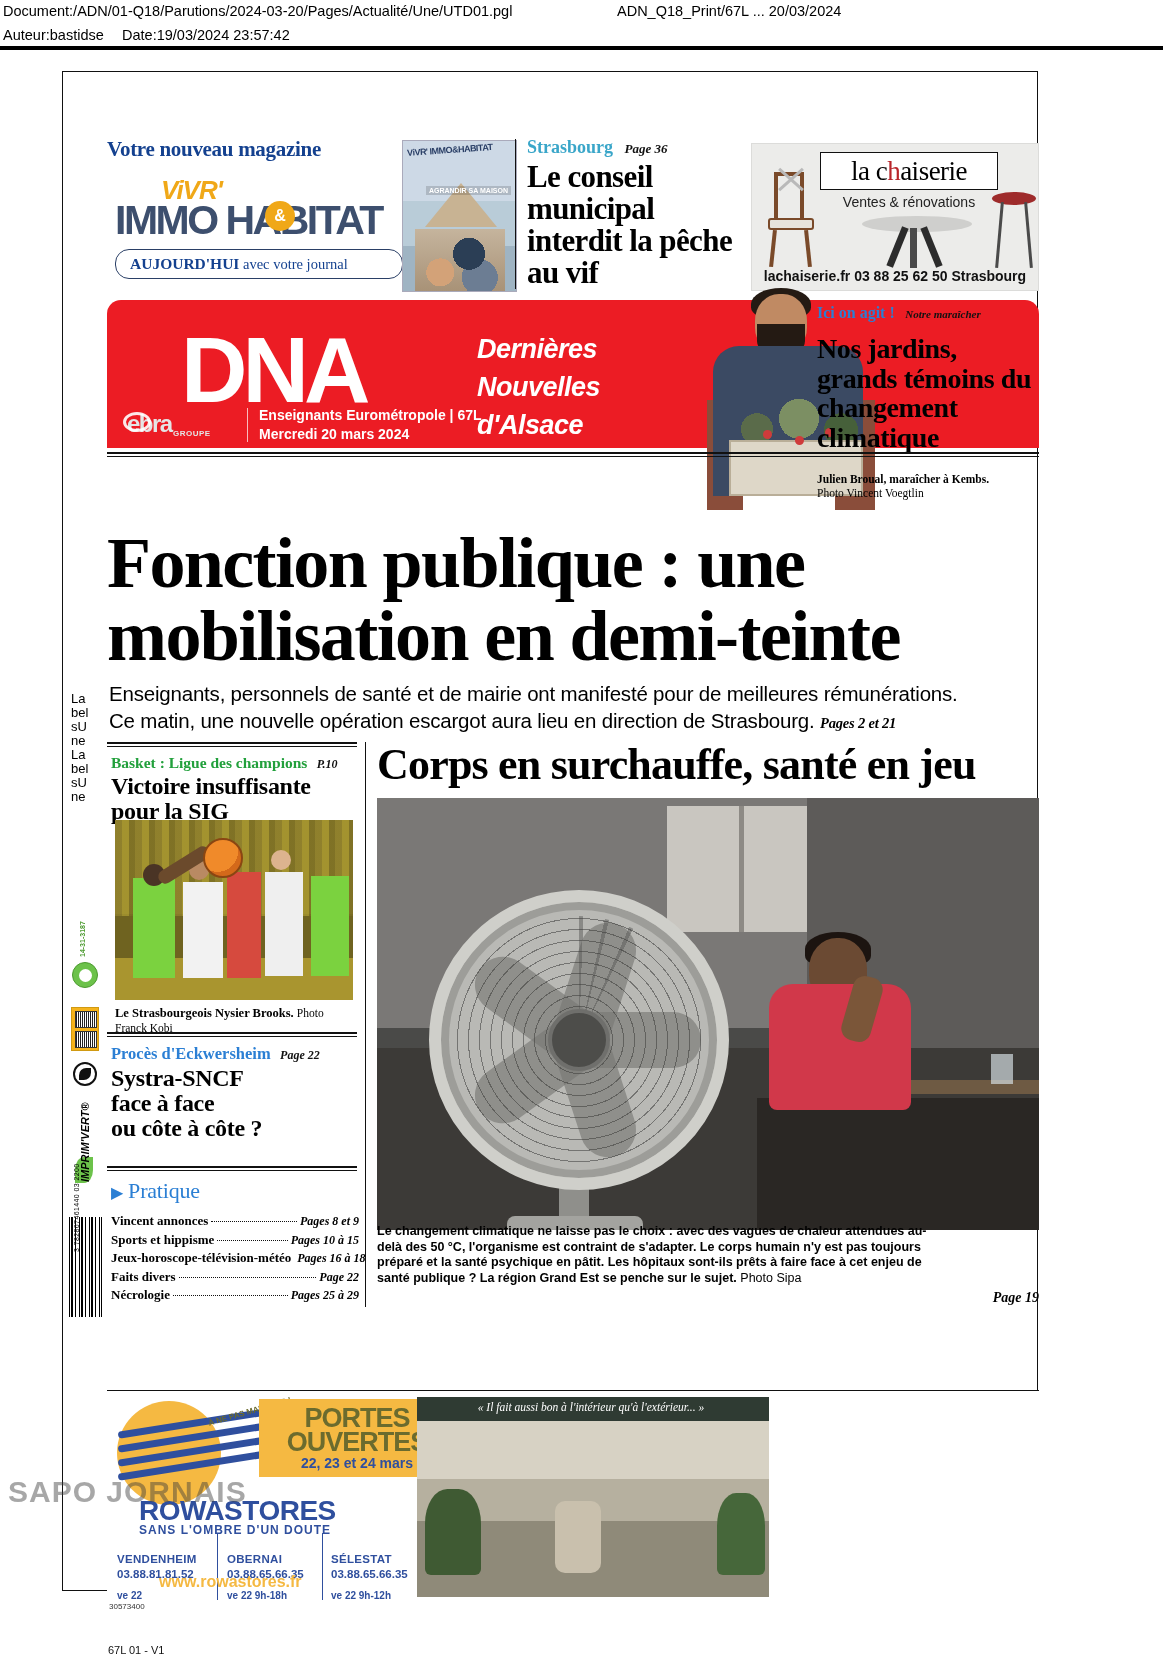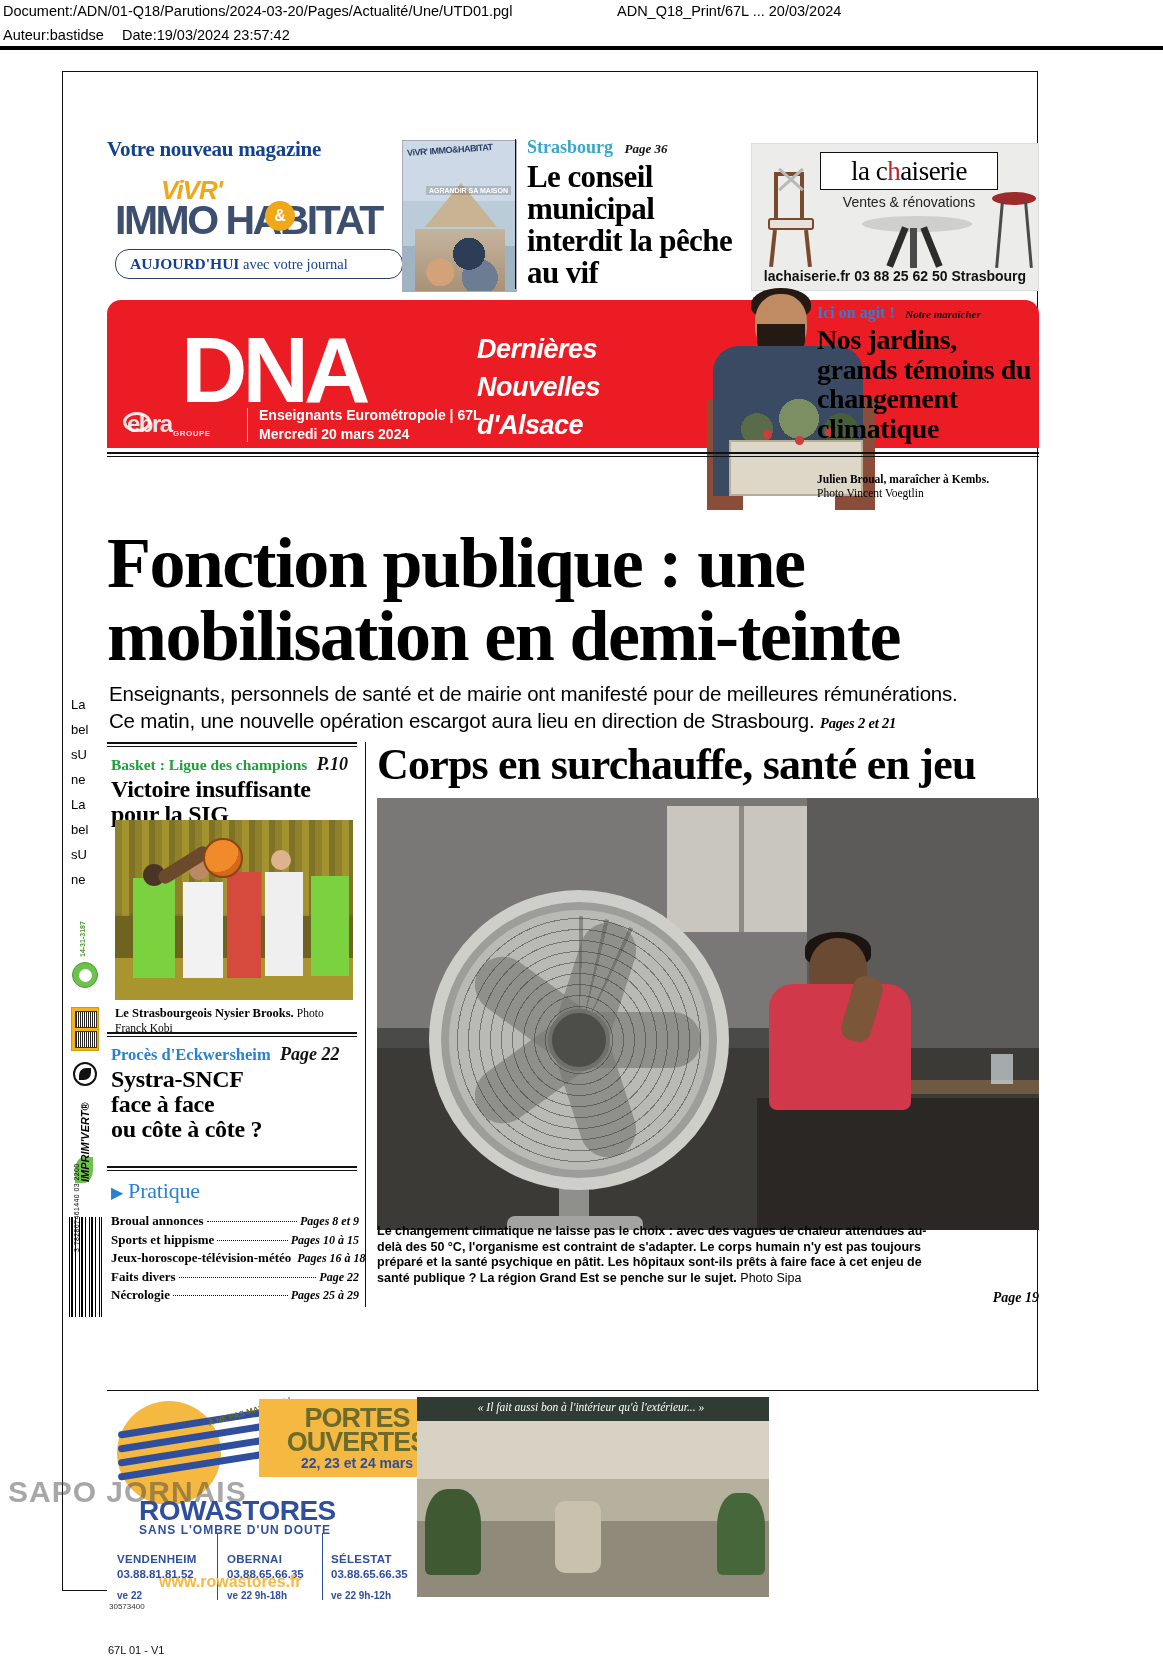--- a/index.html
+++ b/index.html
@@ -33,21 +33,21 @@
     background:#fff;
   }
 
   
   .margin-col {
     position:absolute; left:0; top:0; width:44px; height:100%;
     border-right:0px; background:#fff;
   }
   .margin-label {
     position:absolute; left:8px; top:620px;
-    font-size:13px; line-height:25px; color:#000;
+    font-size:13px; line-height:14px; color:#000;
     font-family:"Liberation Sans", sans-serif;
   }
   .barcode {
     position:absolute; left:6px; top:1145px;
     width:33px; height:100px;
     background:repeating-linear-gradient(90deg,#000 0 1px,#fff 1px 2px,#000 2px 4px,#fff 4px 6px,#000 6px 7px,#fff 7px 10px);
   }
   .barcode-num {
     position:absolute; left:10px; top:1180px;
     font-size:7px;
@@ -265,21 +265,21 @@
                radial-gradient(circle at 50% 40%, #7c8f63 0 20px, transparent 20px),
                radial-gradient(circle at 80% 62%, #46603a 0 17px, transparent 17px); }
   .mp-rad { position:absolute; width:9px; height:9px; background:#cf3b3b; border-radius:50%; }
 
   
   .suppl { position:absolute; left:710px; top:232px; width:222px; }
   .suppl-kicker { font-family:"Liberation Serif", serif; font-weight:bold; font-size:16px; color:#2b7fd4; display:inline-block;}
   .suppl-note { font-family:"Liberation Serif", serif; font-style:italic; font-weight:bold; font-size:11px; color:#111; margin-left:6px;}
   .suppl-head {
     font-family:"Liberation Serif", serif; font-weight:bold;
-    font-size:28px; line-height:29.5px; letter-spacing:-0.4px; margin-top:3px;
+    font-size:28px; line-height:29.5px; letter-spacing:-0.4px; margin-top:12px;
   }
   .suppl-cap {
     position:absolute; left:0; top:168px; width:222px;
     font-family:"Liberation Serif", serif; font-size:11.5px; line-height:14px; font-weight:bold;
   }
   .suppl-cap .ph { font-weight:normal; }
 
   
   .rule-dbl { position:absolute; left:0; width:932px; }
   .rule-dbl .a { height:2px; background:#111; }
@@ -302,21 +302,21 @@
   }
 
   
   .lower { position:absolute; left:0; top:670px; width:932px; height:640px; }
   .col-left { position:absolute; left:0; top:0; width:250px; }
   .col-div { position:absolute; left:258px; top:0; width:1px; height:565px; background:#111; }
   .col-right { position:absolute; left:270px; top:0; width:662px; }
 
   .kicker-green { font-family:"Liberation Serif", serif; font-weight:bold; font-size:15.5px; color:#22a03c; display:inline-block; }
   .kicker-blue { font-family:"Liberation Serif", serif; font-weight:bold; font-size:16.5px; color:#2b7fd4; display:inline-block; }
-  .kicker-page { font-family:"Liberation Serif", serif; font-weight:bold; font-style:italic; font-size:18px; color:#111; margin-left:5px; }
+  .kicker-page { font-family:"Liberation Serif", serif; font-weight:bold; font-style:italic; font-size:12px; color:#111; margin-left:5px; }
   .sub-head {
     font-family:"Liberation Serif", serif; font-weight:bold;
     font-size:24px; line-height:25px; letter-spacing:-0.3px; margin-top:2px;
   }
 
   
   .basket-photo {
     position:absolute; left:8px; top:78px; width:238px; height:180px;
     background:linear-gradient(#9e8d2e 0 52%, #6f6320 52% 100%);
     overflow:hidden;
@@ -700,21 +700,21 @@
           <div class="a"></div>
           <div class="b"></div>
         </div>
 
         <div style="position:absolute;left:4px;top:436px;width:250px">
           <div class="pratique-title">
             <span class="tri">▶</span><span>Pratique</span>
           </div>
           <div class="prat-list">
             <div class="prat-row">
-              <span class="lbl">Broual annonces</span>
+              <span class="lbl">Vincent annonces</span>
               <span class="dots"></span>
               <span class="pg">Pages 8 et 9</span>
             </div>
             <div class="prat-row">
               <span class="lbl">Sports et hippisme</span>
               <span class="dots"></span>
               <span class="pg">Pages 10 à 15</span>
             </div>
             <div class="prat-row">
               <span class="lbl">Jeux-horoscope-télévision-météo</span>

